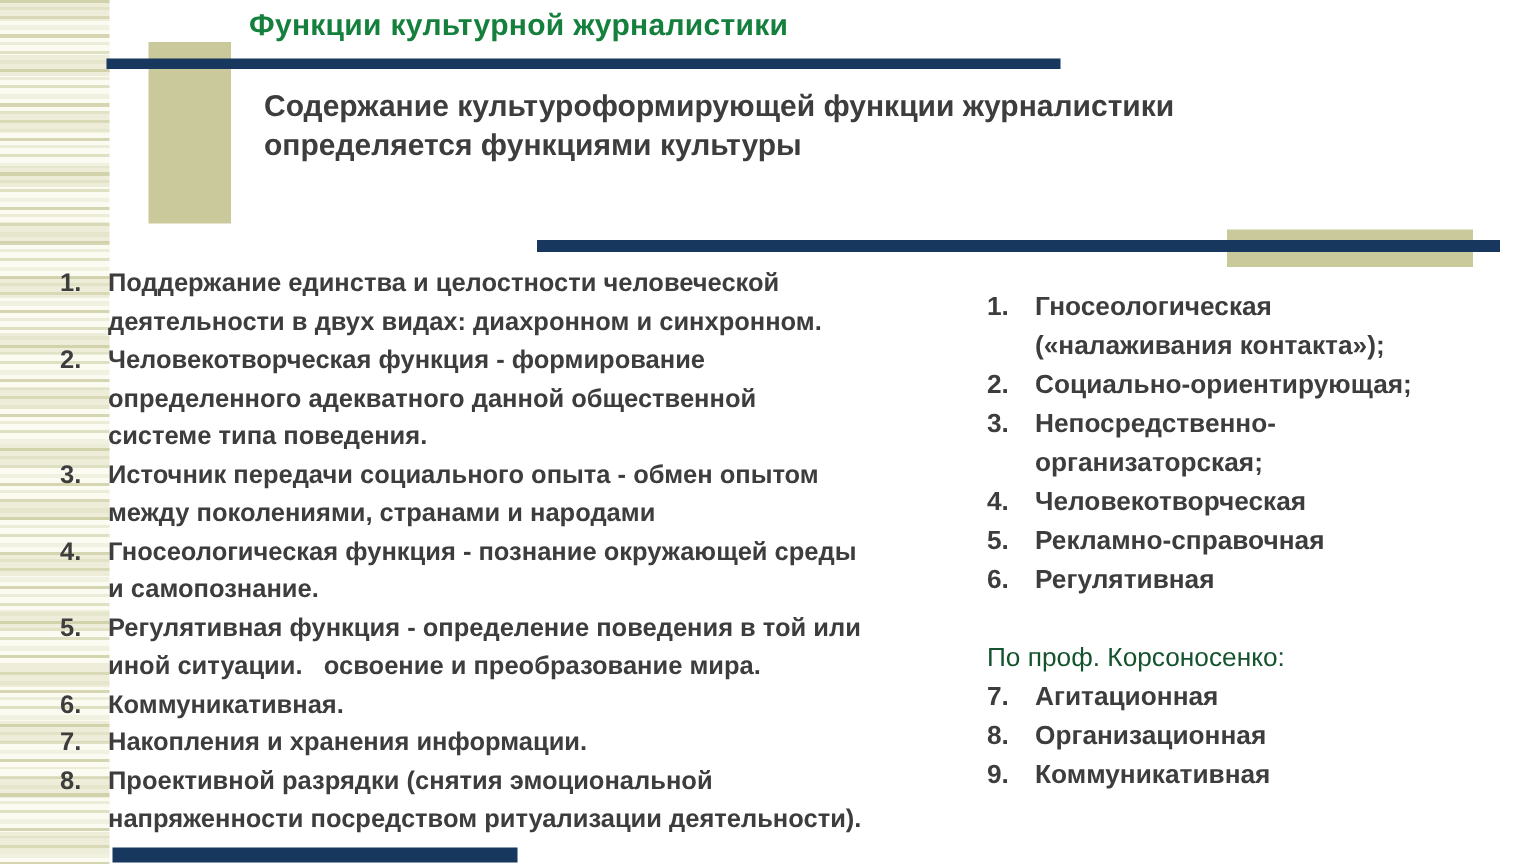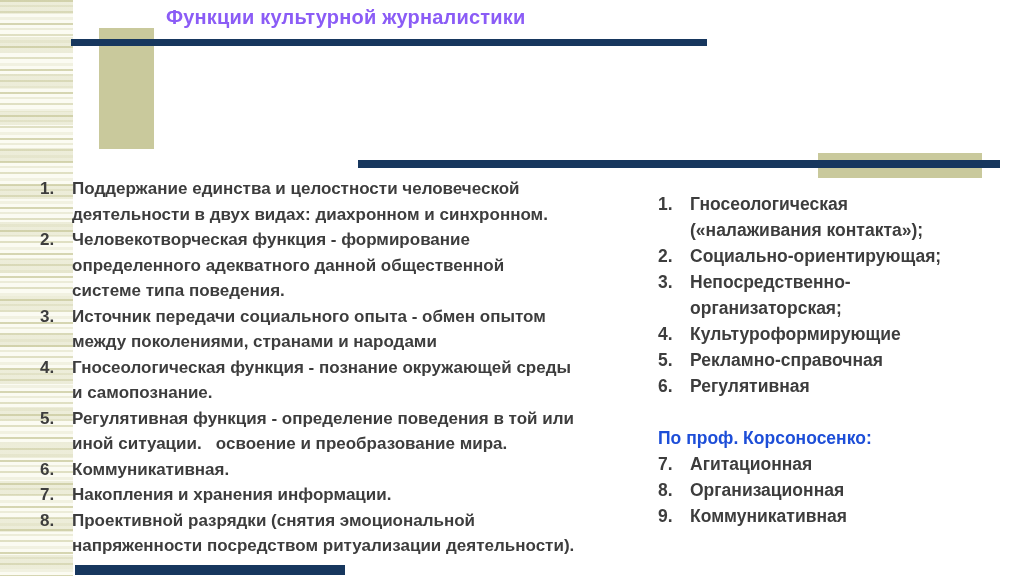--- a/index.html
+++ b/index.html
@@ -23,53 +23,55 @@
   .khaki-block{position:absolute;background:#c9c99c;}
   .khaki-top{left:99px;top:28px;width:55px;height:121px;}
   .khaki-mid{left:818px;top:153px;width:164px;height:25px;}
 
   .bar{position:absolute;background:#17375e;}
   .bar1{left:71px;top:39px;width:636px;height:7px;}
   .bar2{left:358px;top:160px;width:642px;height:8px;}
   .bar-bottom{left:75px;top:565px;width:270px;height:10px;}
 
   .title{position:absolute;left:166px;top:6px;margin:0;
-    font-size:20px;font-weight:bold;color:#8b5cf6;letter-spacing:0.2px;text-align:center;}
+    font-size:20px;font-weight:bold;color:#15803d;letter-spacing:0.2px;text-align:center;}
 
   .subtitle{position:absolute;left:176px;top:58px;width:760px;
     font-size:20px;font-weight:bold;color:#3d3d3d;line-height:26px;white-space:pre-line;}
 
   .source{position:absolute;right:32px;top:134px;
     font-family:"Liberation Serif","DejaVu Serif",serif;
     font-size:14px;color:#2b3698;}
 
   ol.list{margin:0;padding:0;list-style:none;font-weight:bold;color:#3d3d3d;}
   ol.list li{display:grid;grid-template-columns:32px 1fr;}
   .num{display:block;}
   .txt{white-space:pre-line;}
 
   .left-list{position:absolute;left:40px;top:176px;width:615px;
     font-size:17px;line-height:25.5px;}
 
   .right-col{position:absolute;left:658px;top:191px;width:350px;}
   .right-col ol.list{font-size:17.5px;line-height:26px;}
-  .subheading{font-size:17.5px;font-weight:bold;color:#1d4ed8;line-height:26px;
+  .subheading{font-size:17.5px;font-weight:normal;color:#14532d;line-height:26px;
     margin:26px 0 0 0;}
 </style>
 </head>
 <body>
 
 <div class="slide">
   <div class="stripe-col"></div>
 
   <div class="khaki-block khaki-top"></div>
   <div class="bar bar1"></div>
 
   <h1 class="title">Функции культурной журналистики</h1>
 
+  <div class="subtitle">Содержание культуроформирующей функции журналистики
+определяется функциями культуры</div>
 
 
   <div class="khaki-block khaki-mid"></div>
   <div class="bar bar2"></div>
 
   <ol class="list left-list">
       <li>
         <span class="num">1.</span>
         <span class="txt">Поддержание единства и целостности человеческой
 деятельности в двух видах: диахронном и синхронном.</span>
@@ -121,21 +123,21 @@
           <span class="num">2.</span>
           <span class="txt">Социально-ориентирующая;</span>
         </li>
         <li>
           <span class="num">3.</span>
           <span class="txt">Непосредственно-
 организаторская;</span>
         </li>
         <li>
           <span class="num">4.</span>
-          <span class="txt">Культуроформирующие</span>
+          <span class="txt">Человекотворческая</span>
         </li>
         <li>
           <span class="num">5.</span>
           <span class="txt">Рекламно-справочная</span>
         </li>
         <li>
           <span class="num">6.</span>
           <span class="txt">Регулятивная</span>
         </li>
       </ol>

